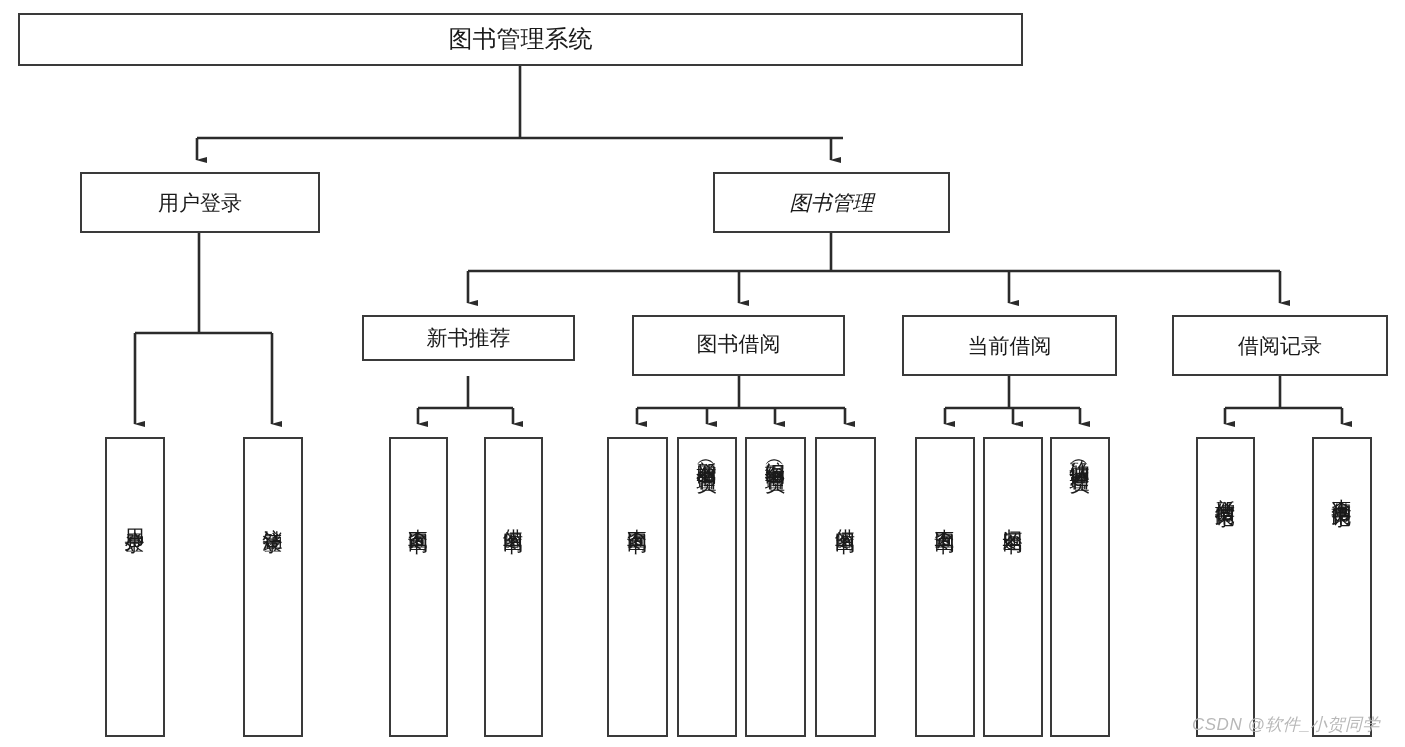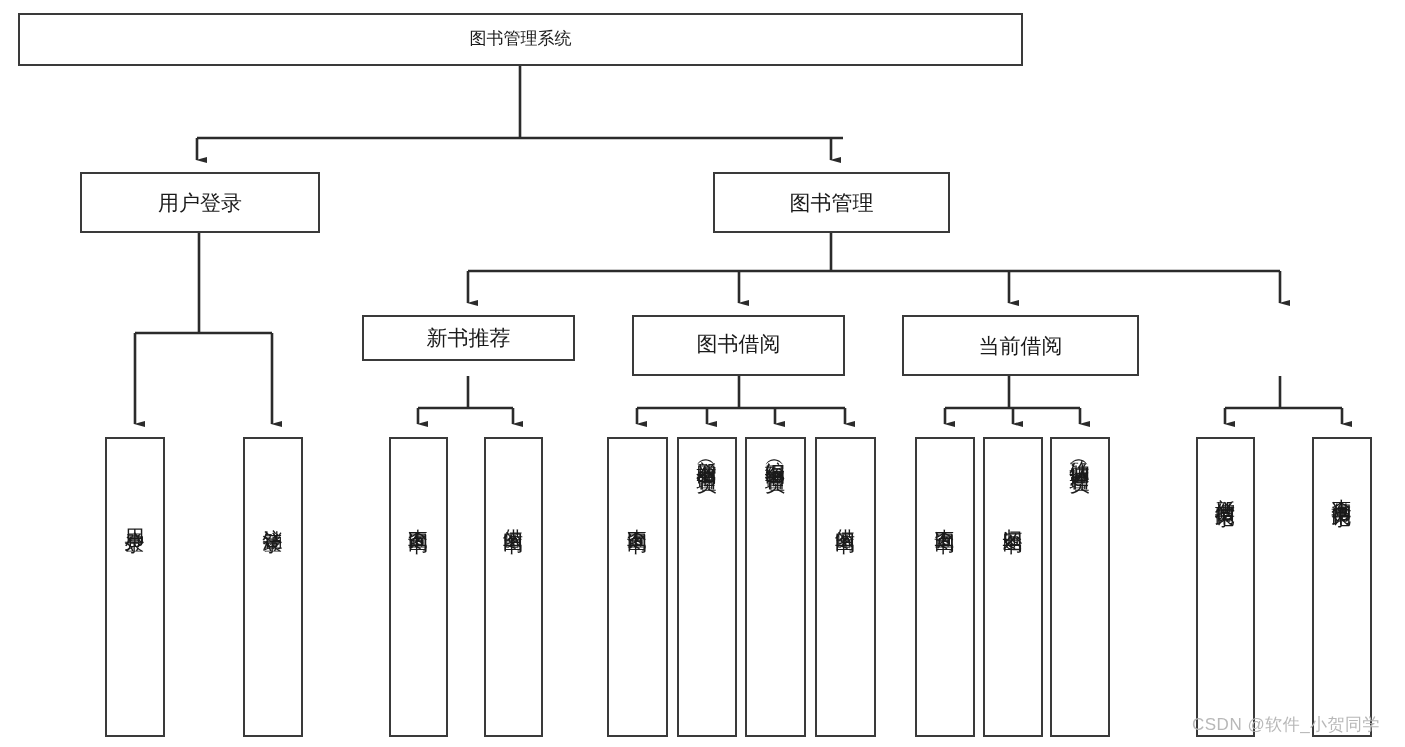--- a/index.html
+++ b/index.html
@@ -38,21 +38,21 @@
   .node .label {
     color: #1a1a1a;
     text-align: center;
     line-height: 1.1;
     white-space: nowrap;
   }
   .node.horiz .label {
     font-size: 21px;
   }
   #node-root .label {
-    font-size: 17px;
+    font-size: 24px;
     text-align: right;
   }
   .node.vert {
     align-items: flex-start;
     padding-top: 4px;
   }
   .node.vert .label {
     writing-mode: vertical-rl;
     text-orientation: upright;
     font-size: 20px;
@@ -65,20 +65,21 @@
   }
   .node.vert.midlow .label {
     margin-top: 40px;
   }
   .watermark {
     position: absolute;
     color: #b8b8b8;
     font-size: 17px;
     white-space: nowrap;
     letter-spacing: 0.5px;
+    font-style: italic;
   }
 </style>
 </head>
 <body>
 
 <div id="canvas">
 
   <svg class="edges" viewBox="0 0 1405 747" xmlns="http://www.w3.org/2000/svg">
     <defs>
       <marker id="arrow" markerWidth="10" markerHeight="12" refX="3" refY="10" orient="auto" markerUnits="userSpaceOnUse">
@@ -130,36 +131,39 @@
   </svg>
 
   <div class="node horiz" id="node-root" style="left:18px; top:13px; width:1005px; height:53px;">
     <span class="label">图书管理系统</span>
   </div>
 
   <div class="node horiz" style="left:80px; top:172px; width:240px; height:61px;">
     <span class="label">用户登录</span>
   </div>
 
-  <div class="node horiz" style="left:713px; top:172px; width:237px; height:61px;">
+  <div class="node horiz" style="left:713px; top:172px; width:237px; height:61px;font-style:italic;">
     <span class="label">图书管理</span>
   </div>
 
   <div class="node horiz" style="left:362px; top:315px; width:213px; height:46px;">
     <span class="label">新书推荐</span>
   </div>
 
   <div class="node horiz" style="left:632px; top:315px; width:213px; height:61px;font-family:Liberation Mono, monospace;">
     <span class="label">图书借阅</span>
   </div>
 
-  <div class="node horiz" style="left:902px; top:315px; width:237px; height:61px;">
+  <div class="node horiz" style="left:902px; top:315px; width:215px; height:61px;">
     <span class="label">当前借阅</span>
   </div>
 
+  <div class="node horiz" style="left:1172px; top:315px; width:216px; height:61px;">
+    <span class="label">借阅记录</span>
+  </div>
 
   <div class="node vert mid" style="left:105px; top:437px; width:60px; height:300px;">
     <span class="label">用户登录</span>
   </div>
 
   <div class="node vert mid" style="left:243px; top:437px; width:60px; height:300px;">
     <span class="label">注销登录</span>
   </div>
 
   <div class="node vert mid" style="left:389px; top:437px; width:59px; height:300px;">

